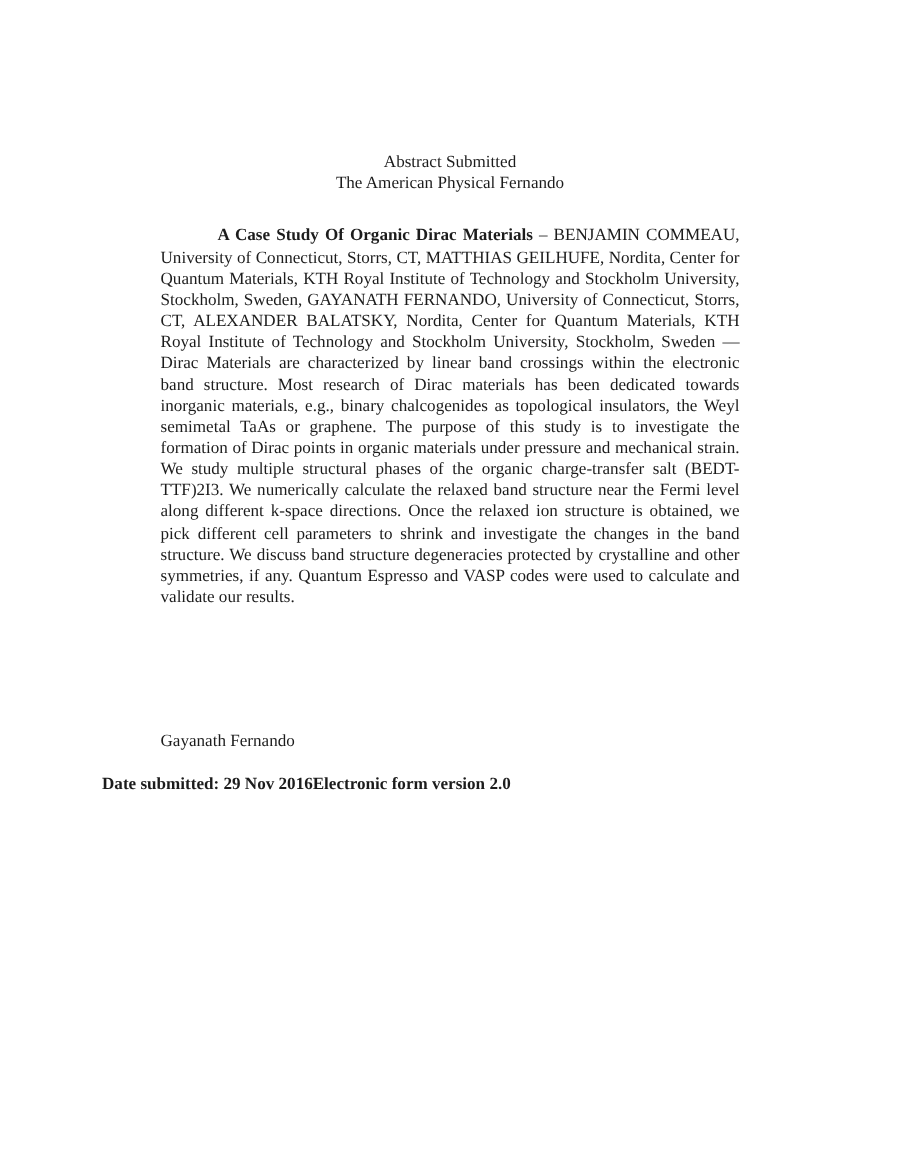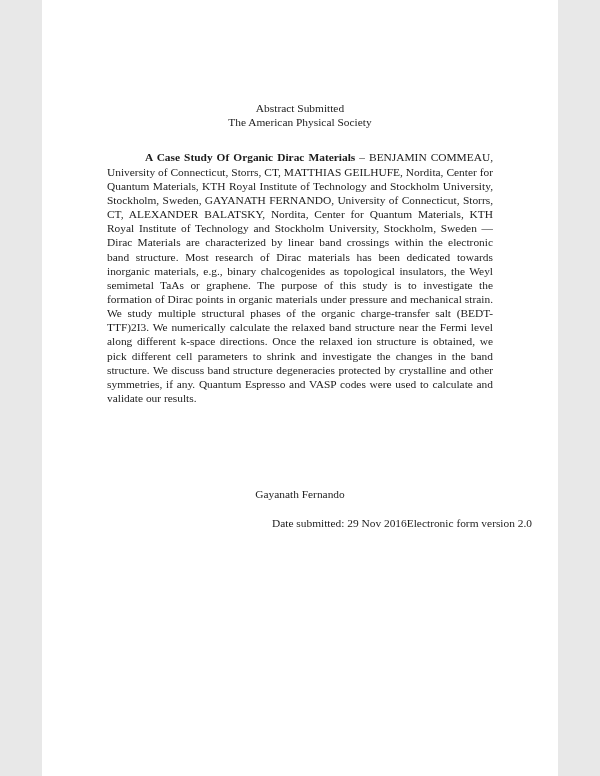--- a/index.html
+++ b/index.html
@@ -1,17 +1,17 @@
 <!DOCTYPE html>
 <html><head>
 <meta charset="utf-8">
 <style>
   html, body { margin: 0; padding: 0; background: #e8e8e8; }
   .page {
-    width: 516px;
+    width: 600px;
     height: 776px;
     margin: 0 auto;
     background: #ffffff;
     color: #1c1c1c;
     font-family: "Liberation Serif", "DejaVu Serif", serif;
     position: relative;
     overflow: hidden;
     box-sizing: border-box;
   }
   .header {
@@ -25,41 +25,42 @@
     margin: 21px auto 12px auto;
     text-align: justify;
     text-indent: 38px;
     font-size: 11.4px;
     line-height: 14.15px;
   }
   .abstract-title { font-weight: bold; }
   .signature {
     width: 386px;
     margin: 82px auto 0 auto;
-    text-align: center;
+    text-align: left;
     font-size: 11.4px;
     line-height: 14.2px;
   }
   .footer {
     width: 464px;
     margin: 15px auto 16px auto;
     display: flex;
-    justify-content: flex-end;
+    justify-content: flex-start;
     font-size: 11.4px;
     line-height: 14.2px;
+    font-weight: bold;
   }
 </style>
 </head>
 <body>
 
 <div class="page">
 
   <div class="header">
     <div class="header-line">Abstract Submitted</div>
-    <div class="header-line">The American Physical Society</div>
+    <div class="header-line">The American Physical Fernando</div>
   </div>
 
   <p class="abstract-par"><b class="abstract-title">A Case Study Of Organic Dirac Materials</b><span> – </span><span>BENJAMIN COMMEAU, University of Connecticut, Storrs, CT, MATTHIAS GEILHUFE, Nordita, Center for Quantum Materials, KTH Royal Institute of Technology and Stockholm University, Stockholm, Sweden, GAYANATH FERNANDO, University of Connecticut, Storrs, CT, ALEXANDER BALATSKY, Nordita, Center for Quantum Materials, KTH Royal Institute of Technology and Stockholm University, Stockholm, Sweden — Dirac Materials are characterized by linear band crossings within the electronic band structure. Most research of Dirac materials has been dedicated towards inorganic materials, e.g., binary chalcogenides as topological insulators, the Weyl semimetal TaAs or graphene. The purpose of this study is to investigate the formation of Dirac points in organic materials under pressure and mechanical strain. We study multiple structural phases of the organic charge-transfer salt (BEDT-TTF)2I3. We numerically calculate the relaxed band structure near the Fermi level along different k-space directions. Once the relaxed ion structure is obtained, we pick different cell parameters to shrink and investigate the changes in the band structure. We discuss band structure degeneracies protected by crystalline and other symmetries, if any. Quantum Espresso and VASP codes were used to calculate and validate our results.</span></p>
 
   <div class="signature">
     <div>Gayanath Fernando</div>
   </div>
 
   <div class="footer">
     <div>Date submitted: 29 Nov 2016</div>

